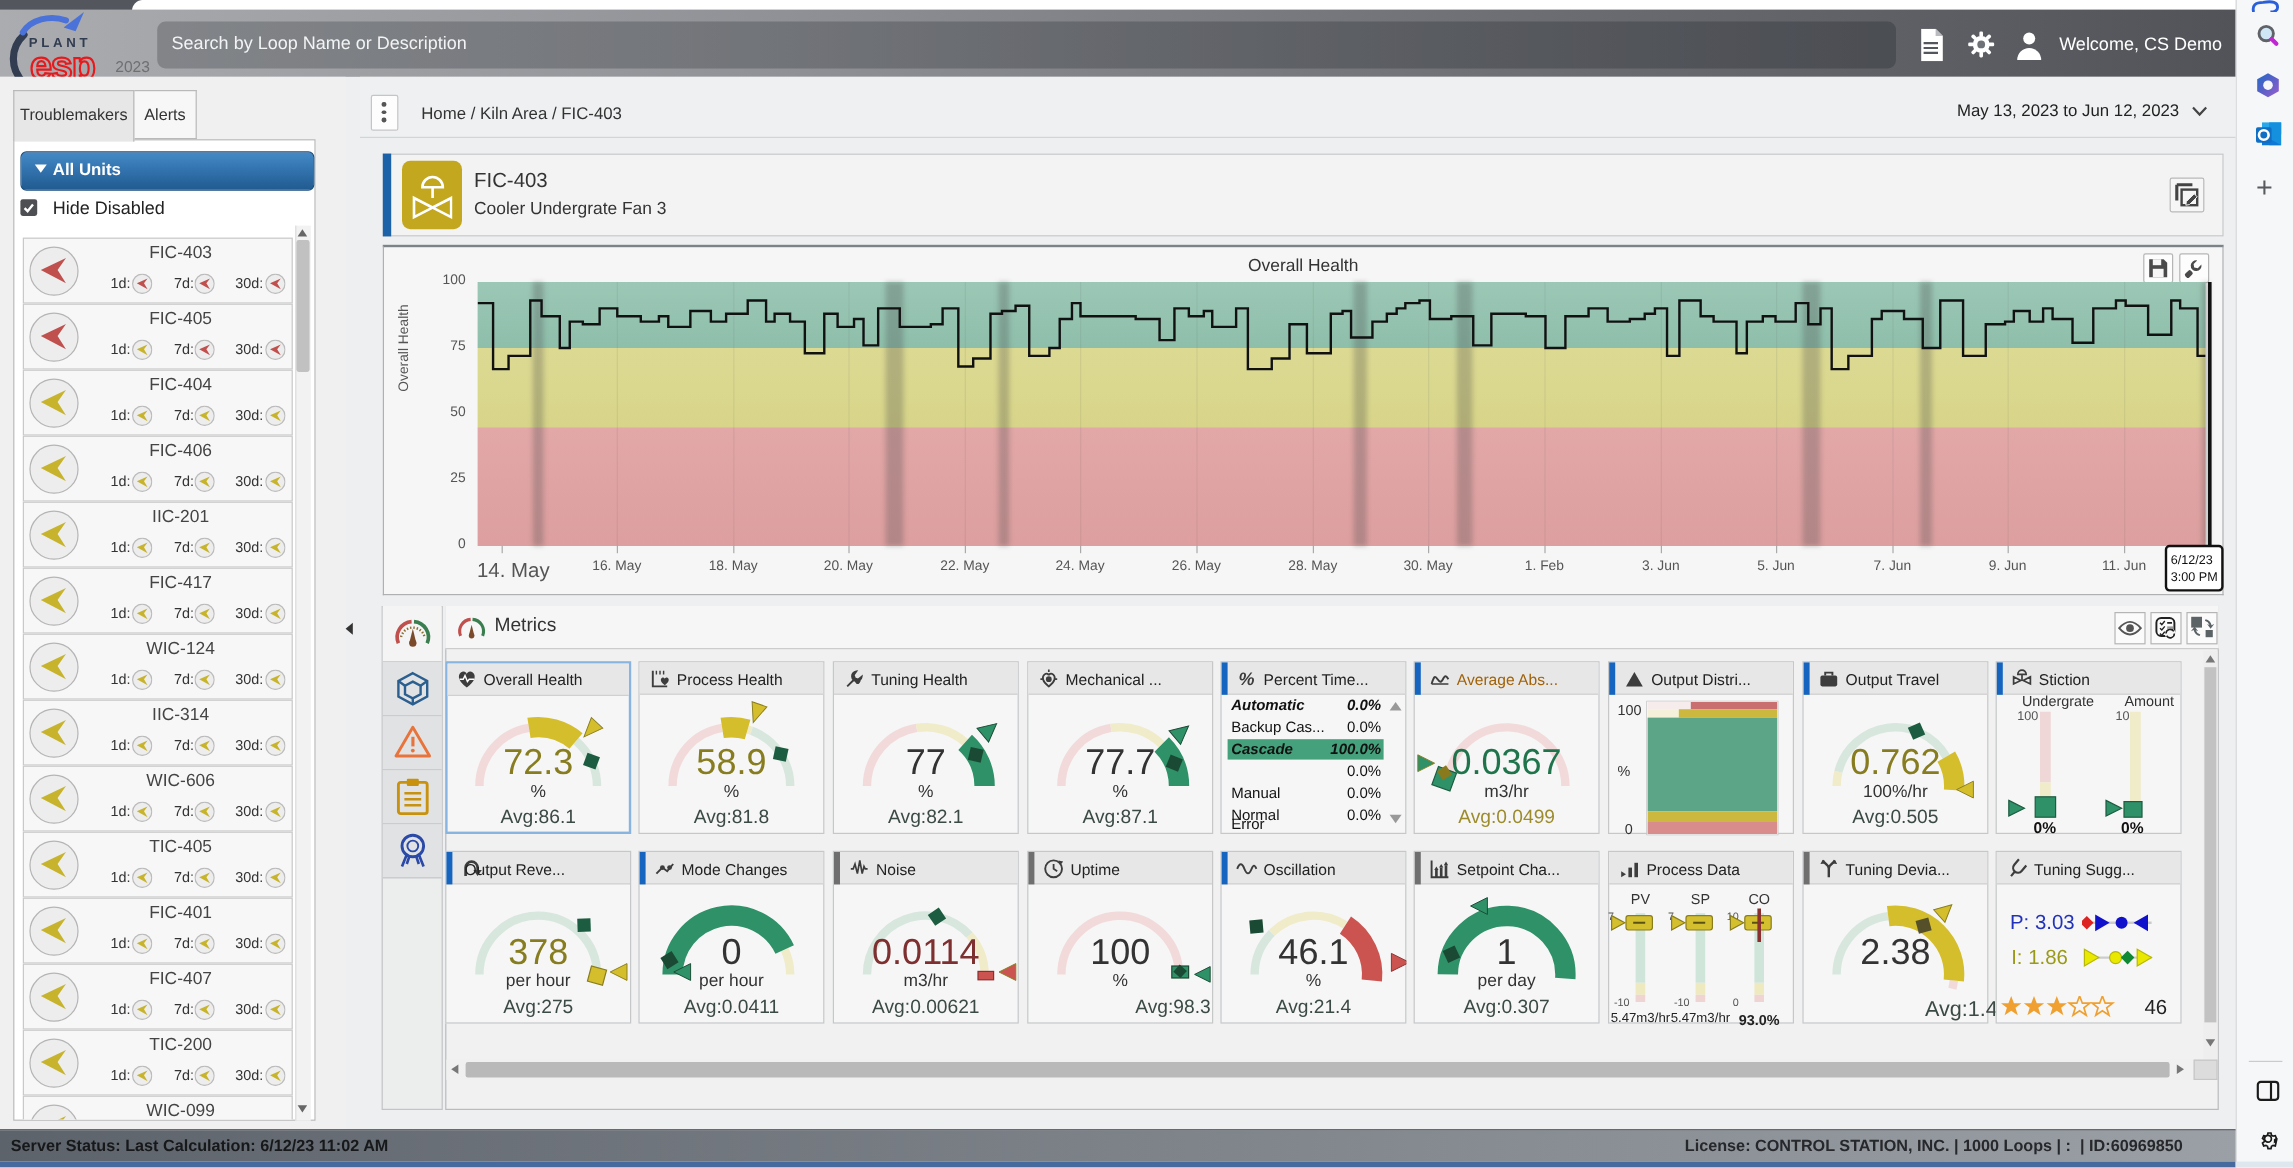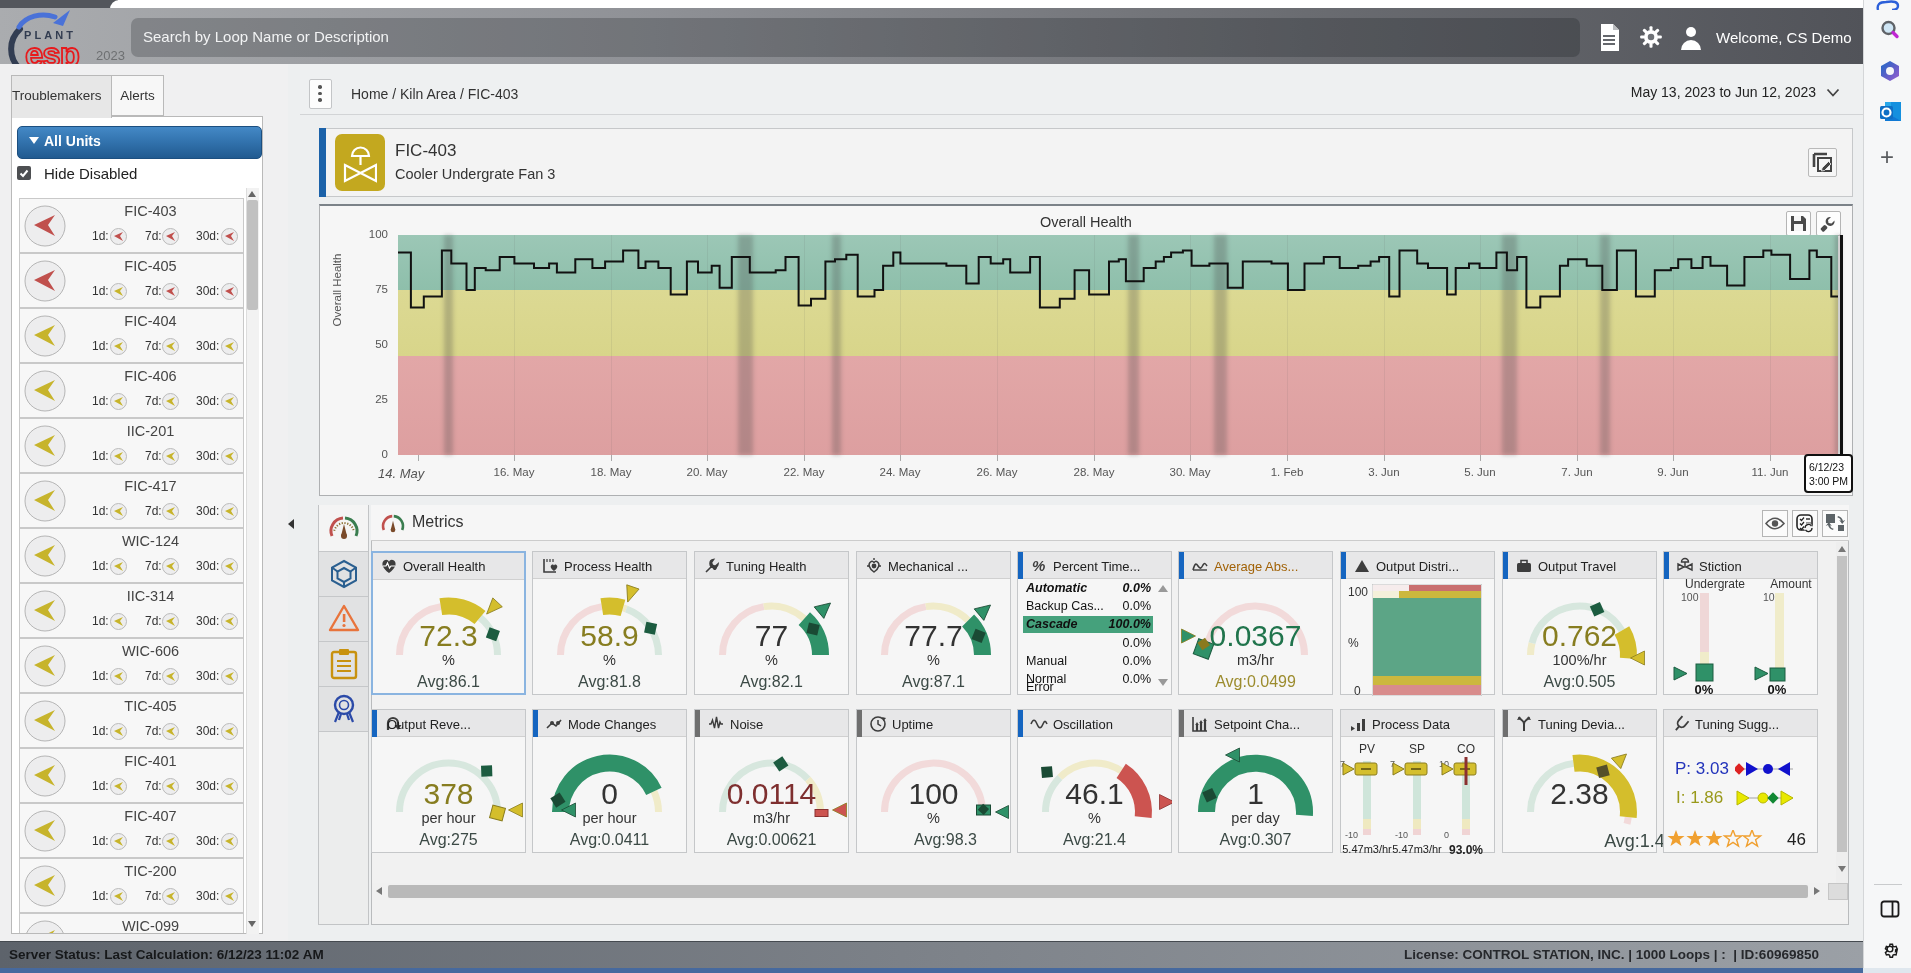--- a/index.html
+++ b/index.html
@@ -78,21 +78,21 @@
 <div class="abs" style="left:1880px;top:143px;font-size:24px;color:#585b5e;font-weight:300;">+</div>
 <div class="abs" style="left:1874px;top:884px;width:28px;border-top:1px solid #c9cbcd;"></div>
 <svg class="abs" style="left:1880px;top:899px;" width="20" height="20" viewBox="0 0 20 20">
     <rect x="1.5" y="2.5" width="17" height="15" rx="2.5" fill="none" stroke="#1b1b1b" stroke-width="1.8"></rect>
     <line x1="12.5" y1="3" x2="12.5" y2="17" stroke="#1b1b1b" stroke-width="1.8"></line>
   </svg>
 <svg class="abs" style="left:1880px;top:939px;" width="20" height="20" viewBox="0 0 24 24">
     <path fill="none" stroke="#1b1b1b" stroke-width="1.7" d="M12 8.6A3.4 3.4 0 1 0 12 15.4 3.4 3.4 0 0 0 12 8.6zm8.5 4.9l-1.8 1.4c.04-.45.04-1.35 0-1.8l1.8-1.4-1.2-2.8-2.3.5a6 6 0 0 0-1.5-.9L15 6.2h-3l-.5 2.3c-.55.25-1.05.55-1.5.9l-2.3-.5-1.2 2.8 1.8 1.4c-.04.45-.04 1.35 0 1.8l-1.8 1.4 1.2 2.8 2.3-.5c.45.35.95.65 1.5.9l.5 2.3h3l.5-2.3c.55-.25 1.05-.55 1.5-.9l2.3.5z"></path>
   </svg>
 <div class="abs" style="left:0;top:64px;width:288px;height:877px;background:#f0f0f1;"></div>
-<div class="abs" style="left:11px;top:75px;width:101px;height:43px;background:#e7e7e7;border:1px solid #b9b9b9;border-bottom:none;font-size:13.5px;color:#333;line-height:40px;z-index:3;">Troublemakers</div>
+<div class="abs" style="left:11px;top:75px;width:101px;height:43px;background:#e7e7e7;border:1px solid #b9b9b9;border-bottom:none;font-size:13.5px;color:#333;text-align:center;line-height:40px;z-index:3;">Troublemakers</div>
 <div class="abs" style="left:112px;top:75px;width:52px;height:41px;background:#f7f7f7;border:1px solid #b9b9b9;border-left:none;font-size:13.5px;color:#333;text-align:center;line-height:39px;">Alerts</div>
 <div class="abs" style="left:11px;top:116px;width:252px;height:818px;background:#fff;border:1px solid #b9b9b9;"></div>
 <div class="abs" style="left:17px;top:126px;width:245px;height:33px;border-radius:5px;background:linear-gradient(180deg,#4489c6 0%,#3374af 45%,#215a90 100%);border:1px solid #1c4f80;"></div>
 <div class="abs" style="left:29px;top:137px;width:0;height:0;border-left:5.5px solid transparent;border-right:5.5px solid transparent;border-top:7px solid #fff;"></div>
 <div class="abs" style="left:44px;top:133px;font-size:14px;font-weight:bold;color:#fff;">All Units</div>
 <div class="abs" style="left:17px;top:166px;width:14px;height:14px;background:#4d4f52;border-radius:2px;"></div>
 <svg class="abs" style="left:18px;top:167px;" width="12" height="12" viewBox="0 0 12 12">
     <path d="M2.5 6.5 L5 9 L9.5 3.5" stroke="#fff" stroke-width="2" fill="none"></path>
   </svg>
 <div class="abs" style="left:44px;top:165px;font-size:15px;color:#222;">Hide Disabled</div>
@@ -543,21 +543,21 @@
 <div class="abs" style="left:398.0px;top:356.0px;width:1440.0px;height:99.0px;background:linear-gradient(180deg,#e2a7a7,#dd9fa0);"></div>
 <div class="abs" style="left:444px;top:235.0px;width:9px;height:220.0px;background:rgba(70,70,70,0.28);filter:blur(2px);"></div>
 <div class="abs" style="left:738px;top:235.0px;width:15px;height:220.0px;background:rgba(70,70,70,0.28);filter:blur(2px);"></div>
 <div class="abs" style="left:832px;top:235.0px;width:9px;height:220.0px;background:rgba(70,70,70,0.28);filter:blur(2px);"></div>
 <div class="abs" style="left:1128px;top:235.0px;width:11px;height:220.0px;background:rgba(70,70,70,0.28);filter:blur(2px);"></div>
 <div class="abs" style="left:1214px;top:235.0px;width:13px;height:220.0px;background:rgba(70,70,70,0.28);filter:blur(2px);"></div>
 <div class="abs" style="left:1502px;top:235.0px;width:15px;height:220.0px;background:rgba(70,70,70,0.28);filter:blur(2px);"></div>
 <div class="abs" style="left:1600px;top:235.0px;width:10px;height:220.0px;background:rgba(70,70,70,0.28);filter:blur(2px);"></div>
 <div class="abs" style="left:1835px;top:235.0px;width:6px;height:220.0px;background:rgba(70,70,70,0.28);filter:blur(2px);"></div>
 <div class="abs" style="left:418px;top:455.0px;width:1px;height:6px;background:#aaa;"></div>
-<div class="abs" style="left:378px;top:466.0px;width:80px;text-align:left;font-size:13px;color:#555;font-style:italic;">14. May</div>
+<div class="abs" style="left:378px;top:466.0px;width:80px;text-align:right;font-size:17px;color:#555;">14. May</div>
 <div class="abs" style="left:514px;top:455.0px;width:1px;height:6px;background:#aaa;"></div>
 <div class="abs" style="left:474px;top:466.0px;width:80px;text-align:center;font-size:11.5px;color:#555;">16. May</div>
 <div class="abs" style="left:514px;top:235.0px;width:1px;height:220.0px;background:rgba(90,90,90,0.10);"></div>
 <div class="abs" style="left:611px;top:455.0px;width:1px;height:6px;background:#aaa;"></div>
 <div class="abs" style="left:571px;top:466.0px;width:80px;text-align:center;font-size:11.5px;color:#555;">18. May</div>
 <div class="abs" style="left:611px;top:235.0px;width:1px;height:220.0px;background:rgba(90,90,90,0.10);"></div>
 <div class="abs" style="left:707px;top:455.0px;width:1px;height:6px;background:#aaa;"></div>
 <div class="abs" style="left:667px;top:466.0px;width:80px;text-align:center;font-size:11.5px;color:#555;">20. May</div>
 <div class="abs" style="left:707px;top:235.0px;width:1px;height:220.0px;background:rgba(90,90,90,0.10);"></div>
 <div class="abs" style="left:804px;top:455.0px;width:1px;height:6px;background:#aaa;"></div>
@@ -908,21 +908,21 @@
 <div class="abs" style="left:892px;top:717px;font-size:13px;color:#222;">Uptime</div>
 <svg class="abs" style="left:856px;top:738px;" width="155" height="113" viewBox="0 0 155 113">
     <path d="M 28.5 74.0 A 49 49 0 0 1 126.3 69.7" stroke="#f2dada" stroke-width="7" fill="none"></path>
     <path d="M 126.3 69.7 A 49 49 0 0 1 126.5 74.0" stroke="#f0ebc9" stroke-width="7" fill="none"></path>
     <rect x="120.5" y="67.0" width="14" height="10" fill="#2f9168" stroke="#1a4a34" stroke-width="1" transform="rotate(0 127.5 72.0)"></rect>
     <rect x="123.4" y="67.4" width="8" height="8" fill="#1a4a34" transform="rotate(42 127.4 71.4)"></rect>
     <path d="M 139.5 74.0 l -13 -6.5 l 0 13 z" fill="#2f9168" stroke="#1a4a34" stroke-width="0.8" transform="rotate(180 139.5 74.0)"></path>
   </svg>
 <div class="abs" style="left:856px;top:777px;width:155px;text-align:center;font-size:30px;color:#333;">100</div>
 <div class="abs" style="left:856px;top:810px;width:155px;text-align:center;font-size:14.5px;color:#333;">%</div>
-<div class="abs" style="left:868px;top:831px;width:155px;text-align:center;font-size:16px;color:#3c4a46;">Avg:98.3</div>
+<div class="abs" style="left:900px;top:831px;width:155px;text-align:center;font-size:16px;color:#3c4a46;">Avg:98.3</div>
 <div class="abs" style="left:1017px;top:709px;width:155px;height:144px;background:#f6f6f6;border:1px solid #c5c7c9;"></div>
 <div class="abs" style="left:1018px;top:710px;width:153px;height:27px;background:#e7e7e8;border-bottom:1px solid #d0d0d0;"></div>
 <div class="abs" style="left:1018px;top:710px;width:5px;height:27px;background:#1565c0;"></div>
 <div class="abs" style="left:1030px;top:715px;"><svg width="18" height="18" viewBox="0 0 18 18">
       <path d="M1 9 C3 4 5 4 7 9 C9 14 11 14 13 9 C14.5 5.5 15.5 5.5 17 9" fill="none" stroke="#3d3d3d" stroke-width="1.6"></path>
     </svg></div>
 <div class="abs" style="left:1053px;top:717px;font-size:13px;color:#222;">Oscillation</div>
 <svg class="abs" style="left:1017px;top:738px;" width="155" height="113" viewBox="0 0 155 113">
     <path d="M 28.5 74.0 A 49 49 0 0 1 42.9 39.4" stroke="#d7e7de" stroke-width="7" fill="none"></path>
     <path d="M 42.9 39.4 A 49 49 0 0 1 104.2 32.9" stroke="#f0ebc9" stroke-width="7" fill="none"></path>

